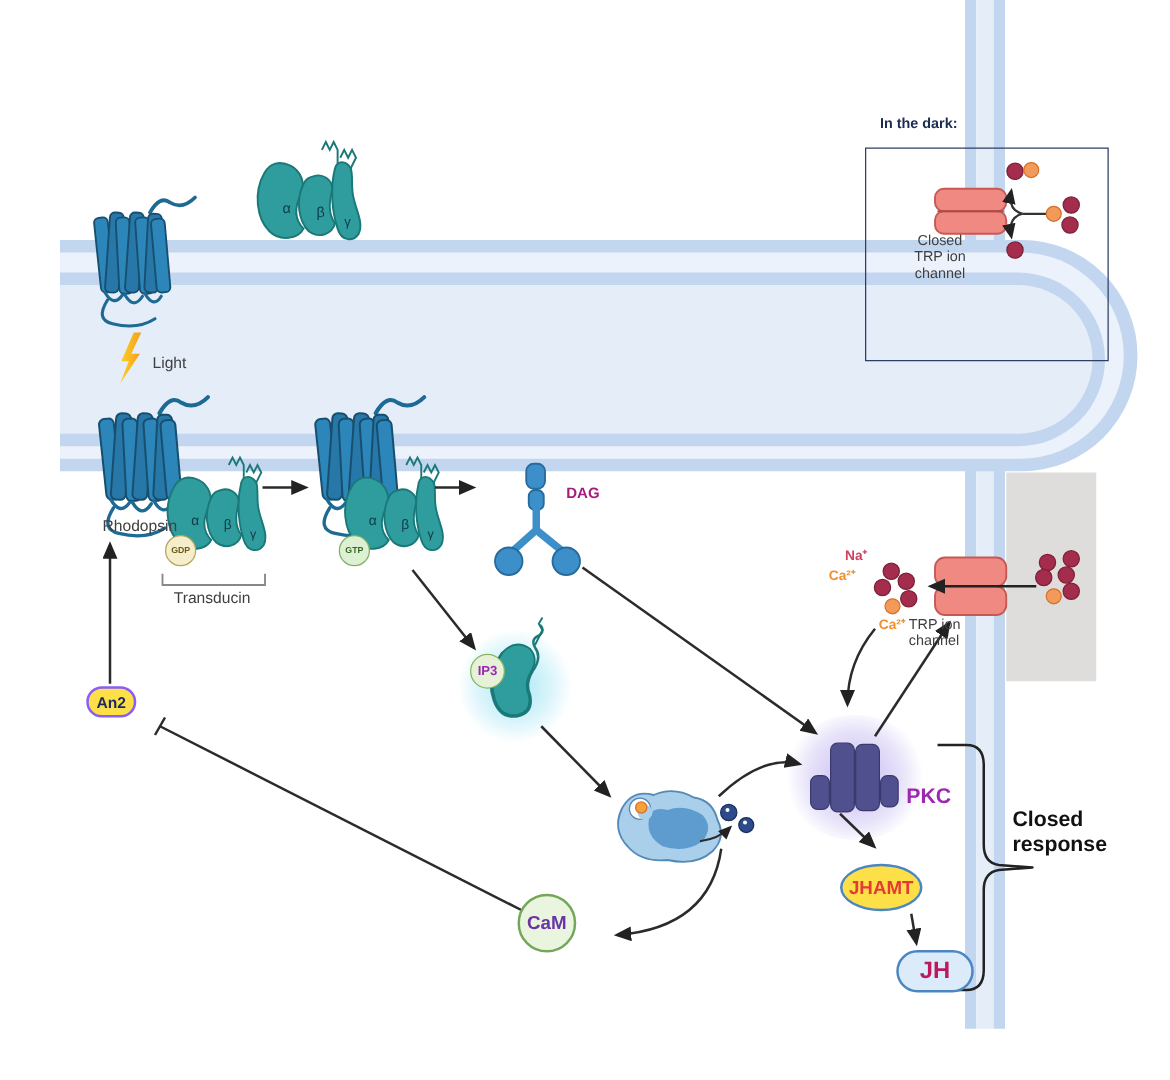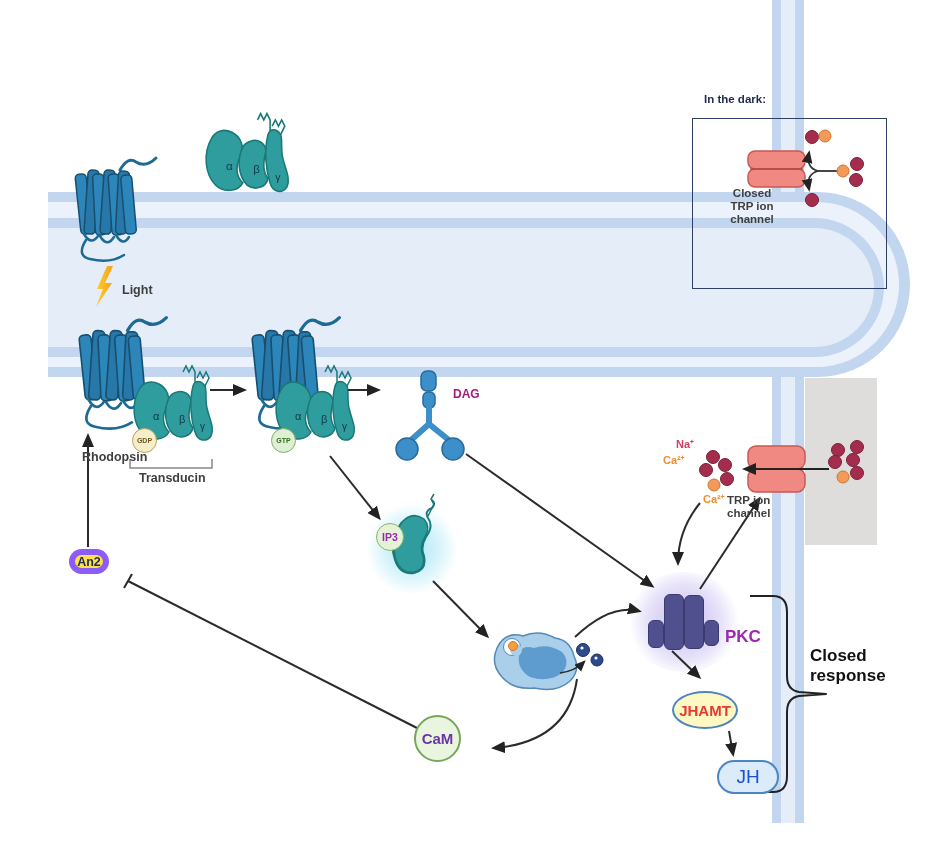--- a/index.html
+++ b/index.html
@@ -20,42 +20,42 @@
   
   .glow{z-index:4;border-radius:50%;}
   .ip3glow{left:366px;top:503px;width:92px;height:92px;
      background:radial-gradient(circle, rgba(110,214,240,.60) 0%, rgba(110,214,240,.25) 45%, rgba(110,214,240,0) 70%);}
   .pkcglow{left:627px;top:572px;width:114px;height:100px;
      background:radial-gradient(circle, rgba(126,100,224,.45) 0%, rgba(126,100,224,.18) 50%, rgba(126,100,224,0) 72%);}
   
   svg.canvas{left:0;top:0;z-index:5;}
   
   .node{z-index:6;display:flex;align-items:center;justify-content:center;box-sizing:border-box;}
-  .lab{z-index:6;color:#3f3f3f;font-size:11.5px;line-height:1.12;font-weight:bold;}
-  .pill-an2{left:69px;top:549px;width:40px;height:25px;border-radius:13px;background:#fde047;border:6px solid #8b5cf6;
+  .lab{z-index:6;color:#3f3f3f;font-size:11.5px;line-height:1.12;}
+  .pill-an2{left:69px;top:549px;width:40px;height:25px;border-radius:13px;background:#fde047;border:2px solid #8b5cf6;
             font-weight:bold;font-size:12.5px;color:#1b2a5e;}
   .circ-cam{left:414px;top:715px;width:47px;height:47px;border-radius:50%;background:#eaf5df;border:2px solid #74a758;
             font-weight:bold;font-size:15px;color:#6a35a8;}
   .circ-gdp{left:132px;top:428px;width:25px;height:25px;border-radius:50%;background:#f6eecb;border:1.5px solid #baa25f;
             font-weight:bold;font-size:7px;color:#6b5a1e;}
   .circ-gtp{left:271px;top:428px;width:25px;height:25px;border-radius:50%;background:#def0d3;border:1.5px solid #7fb066;
             font-weight:bold;font-size:7px;color:#33691e;}
   .circ-ip3{left:376px;top:523px;width:28px;height:28px;border-radius:50%;background:#e6f2d8;border:1.5px solid #8ab55f;
             font-weight:bold;font-size:10.5px;color:#9c27b0;}
-  .ell-jhamt{left:672px;top:691px;width:66px;height:38px;border-radius:50%;background:#fef9c3;border:2px solid #4c86c2;
+  .ell-jhamt{left:672px;top:691px;width:66px;height:38px;border-radius:50%;background:#fde047;border:2px solid #4c86c2;
             font-weight:bold;font-size:15px;color:#e53935;}
   .pill-jh{left:717px;top:760px;width:62px;height:34px;border-radius:17px;background:#dcebfa;border:2px solid #4c86c2;
-            font-weight:normal;font-size:19px;color:#1d4ed8;}
+            font-weight:bold;font-size:19px;color:#be185d;}
   .pkcbar{z-index:6;background:#50508f;border:1.5px solid #3a3a70;border-radius:6px;}
   .b1{left:648px;top:620px;width:14px;height:26px;}
   .b2{left:664px;top:594px;width:18px;height:54px;}
   .b3{left:684px;top:595px;width:18px;height:52px;}
   .b4{left:704px;top:620px;width:13px;height:24px;}
   
-  .lbl-rhodopsin{left:82px;top:414px;margin-top:36px;}
+  .lbl-rhodopsin{left:82px;top:414px;}
   .lbl-transducin{left:139px;top:471px;}
   .lbl-light{left:122px;top:283px;font-size:12.5px;}
   .lbl-dag{left:453px;top:387px;font-weight:bold;font-size:12px;color:#a31c7e;z-index:6;}
   .lbl-pkc{left:725px;top:627px;font-weight:bold;font-size:17px;color:#9c27b0;z-index:6;}
   .lbl-lightresp{left:810px;top:646px;font-weight:bold;font-size:17px;color:#111111;z-index:6;}
   .lbl-inthedark{left:704px;top:93px;font-weight:bold;font-size:11.5px;color:#1c2b50;z-index:6;}
   .lbl-closedtrp{left:722px;top:187px;width:60px;text-align:center;z-index:6;}
   .lbl-trp{left:727px;top:494px;width:52px;text-align:left;z-index:6;}
   .lbl-na{left:676px;top:436px;font-weight:bold;font-size:11px;color:#d23f5e;z-index:6;}
   .lbl-ca1{left:663px;top:452px;font-weight:bold;font-size:11px;color:#ef8f2e;z-index:6;}

